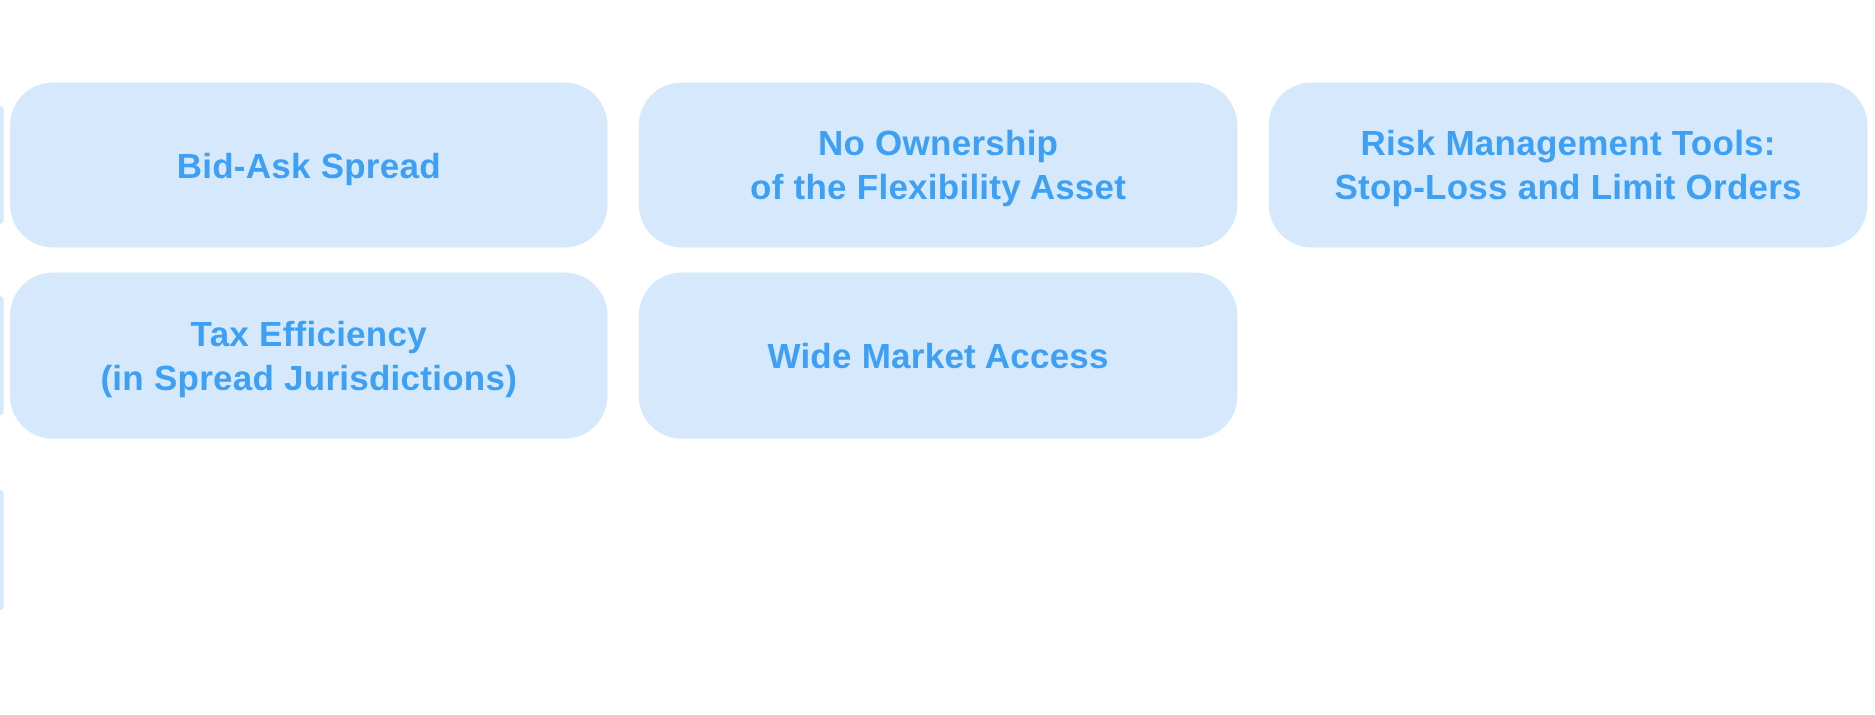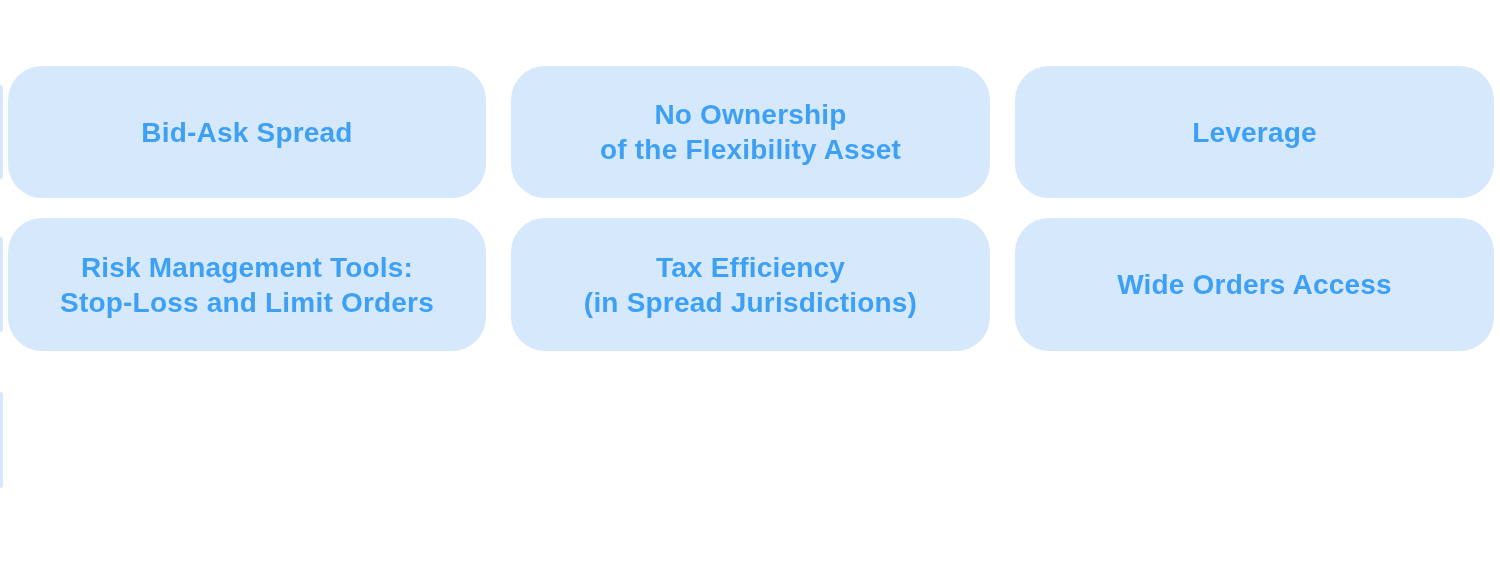--- a/index.html
+++ b/index.html
@@ -69,34 +69,31 @@
     <div class="card">
       <span class="card-label">Bid-Ask Spread</span>
     </div>
 
     <div class="card">
       <span class="card-label">No Ownership
 of the Flexibility Asset</span>
     </div>
 
 
-    <div class="card">
-      <span class="card-label">Leverage</span>
-    </div>
 
 
     <div class="card">
       <span class="card-label">Risk Management Tools:
 Stop-Loss and Limit Orders</span>
     </div>
 
 
     <div class="card">
       <span class="card-label">Tax Efficiency
 (in Spread Jurisdictions)</span>
     </div>
 
     <div class="card">
-      <span class="card-label">Wide Orders Access</span>
+      <span class="card-label">Wide Market Access</span>
     </div>
 
   </div>
 </div>
 
 </body></html>

